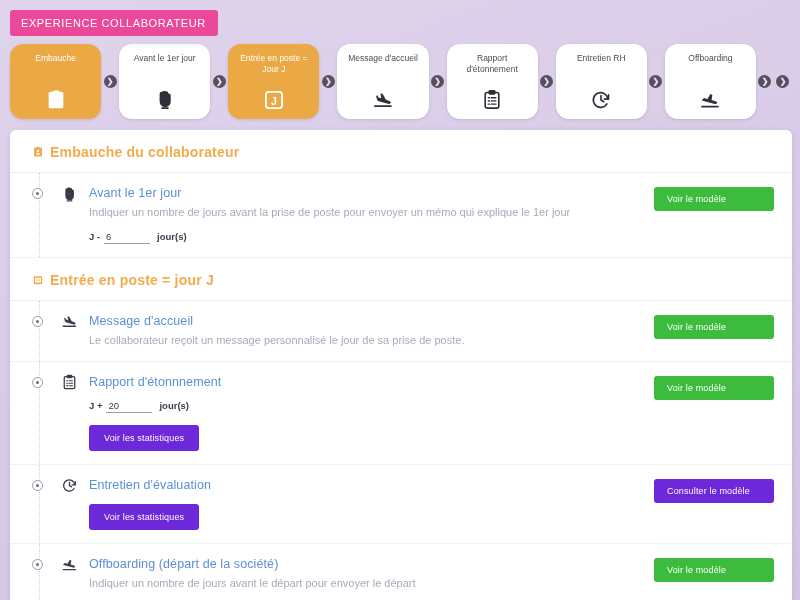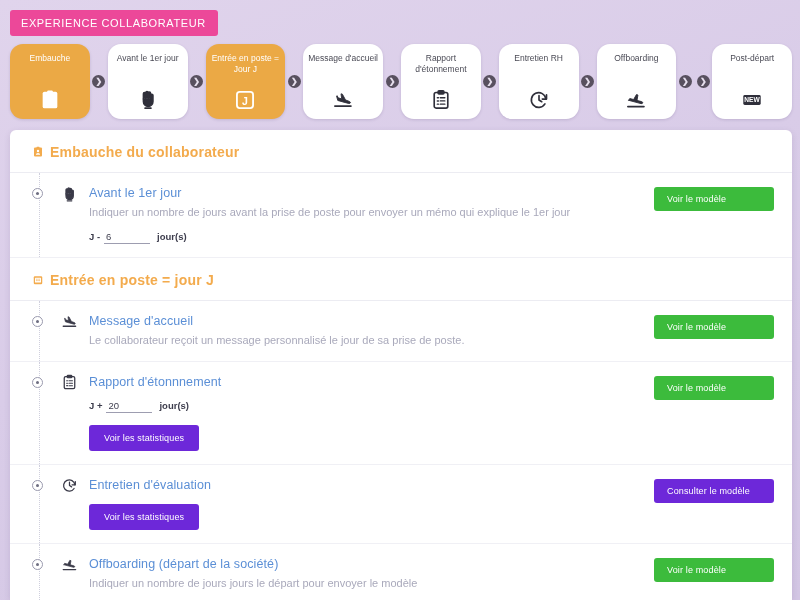--- a/index.html
+++ b/index.html
@@ -314,29 +314,20 @@
           <path d="M3.9 12.3l1.3-1.9 4.2 1.1 3.1-5.4 1.6.45-1 5.9 4.9 1.3c.95.25 1.5.9 1.35 1.5-.15.6-.95.95-1.9.7L4.6 12.5z" fill="#2f2f3a" stroke="#2f2f3a" stroke-width="1"></path>
         </svg>
       </div>
     </div>
     <div class="step-sep">
       <div class="chev">❯</div>
     </div>
     <div class="step-sep">
       <div class="chev">❯</div>
     </div>
-    <div class="step-card">
-      <div class="step-label">Post-départ</div>
-      <div class="step-icon">
-        <svg width="22" height="22" viewBox="0 0 24 24">
-          <rect x="2.5" y="6.5" width="19" height="11" rx="1.6" fill="#2f2f3a"></rect>
-          <text x="12" y="14.7" text-anchor="middle" font-family="Liberation Sans, sans-serif" font-size="7.2" font-weight="bold" fill="#fff">NEW</text>
-        </svg>
-      </div>
-    </div>
   </div>
 
 <div class="panel" id="panel">
     <div class="section-head">
       <span class="sh-icon">
         <svg width="12" height="12" viewBox="0 0 24 24" fill="none" stroke="#f3ab4d" stroke-width="1.7" stroke-linecap="round" stroke-linejoin="round">
           <rect x="4" y="3" width="16" height="18" rx="2" fill="#f3ab4d" stroke="none"></rect>
           <rect x="9" y="1.5" width="6" height="3" rx="1" fill="#f3ab4d" stroke="none"></rect>
           <circle cx="12" cy="10" r="2.4" fill="#fff" stroke="none"></circle>
           <path d="M7.8 17.5c0-2.3 1.9-3.7 4.2-3.7s4.2 1.4 4.2 3.7z" fill="#fff" stroke="none"></path>
@@ -427,17 +418,17 @@
       <div class="rail"></div>
       <div class="node"></div>
       <div class="row-icon">
         <svg width="17" height="17" viewBox="0 0 24 24" fill="none" stroke="#3a3a48" stroke-width="1.7" stroke-linecap="round" stroke-linejoin="round">
           <path d="M3.2 19.2h17.4" stroke="#3a3a48" stroke-width="2"></path>
           <path d="M3.9 12.3l1.3-1.9 4.2 1.1 3.1-5.4 1.6.45-1 5.9 4.9 1.3c.95.25 1.5.9 1.35 1.5-.15.6-.95.95-1.9.7L4.6 12.5z" fill="#3a3a48" stroke="#3a3a48" stroke-width="1"></path>
         </svg>
       </div>
       <div class="row-body">
         <div class="row-title">Offboarding (départ de la société)</div>
-        <div class="row-desc">Indiquer un nombre de jours jours le départ pour envoyer le modèle</div>
+        <div class="row-desc">Indiquer un nombre de jours avant le départ pour envoyer le départ</div>
       </div>
       <div class="row-action"><button class="btn btn-green">Voir le modèle</button></div>
     </div>
   </div>
 
 </body></html>

